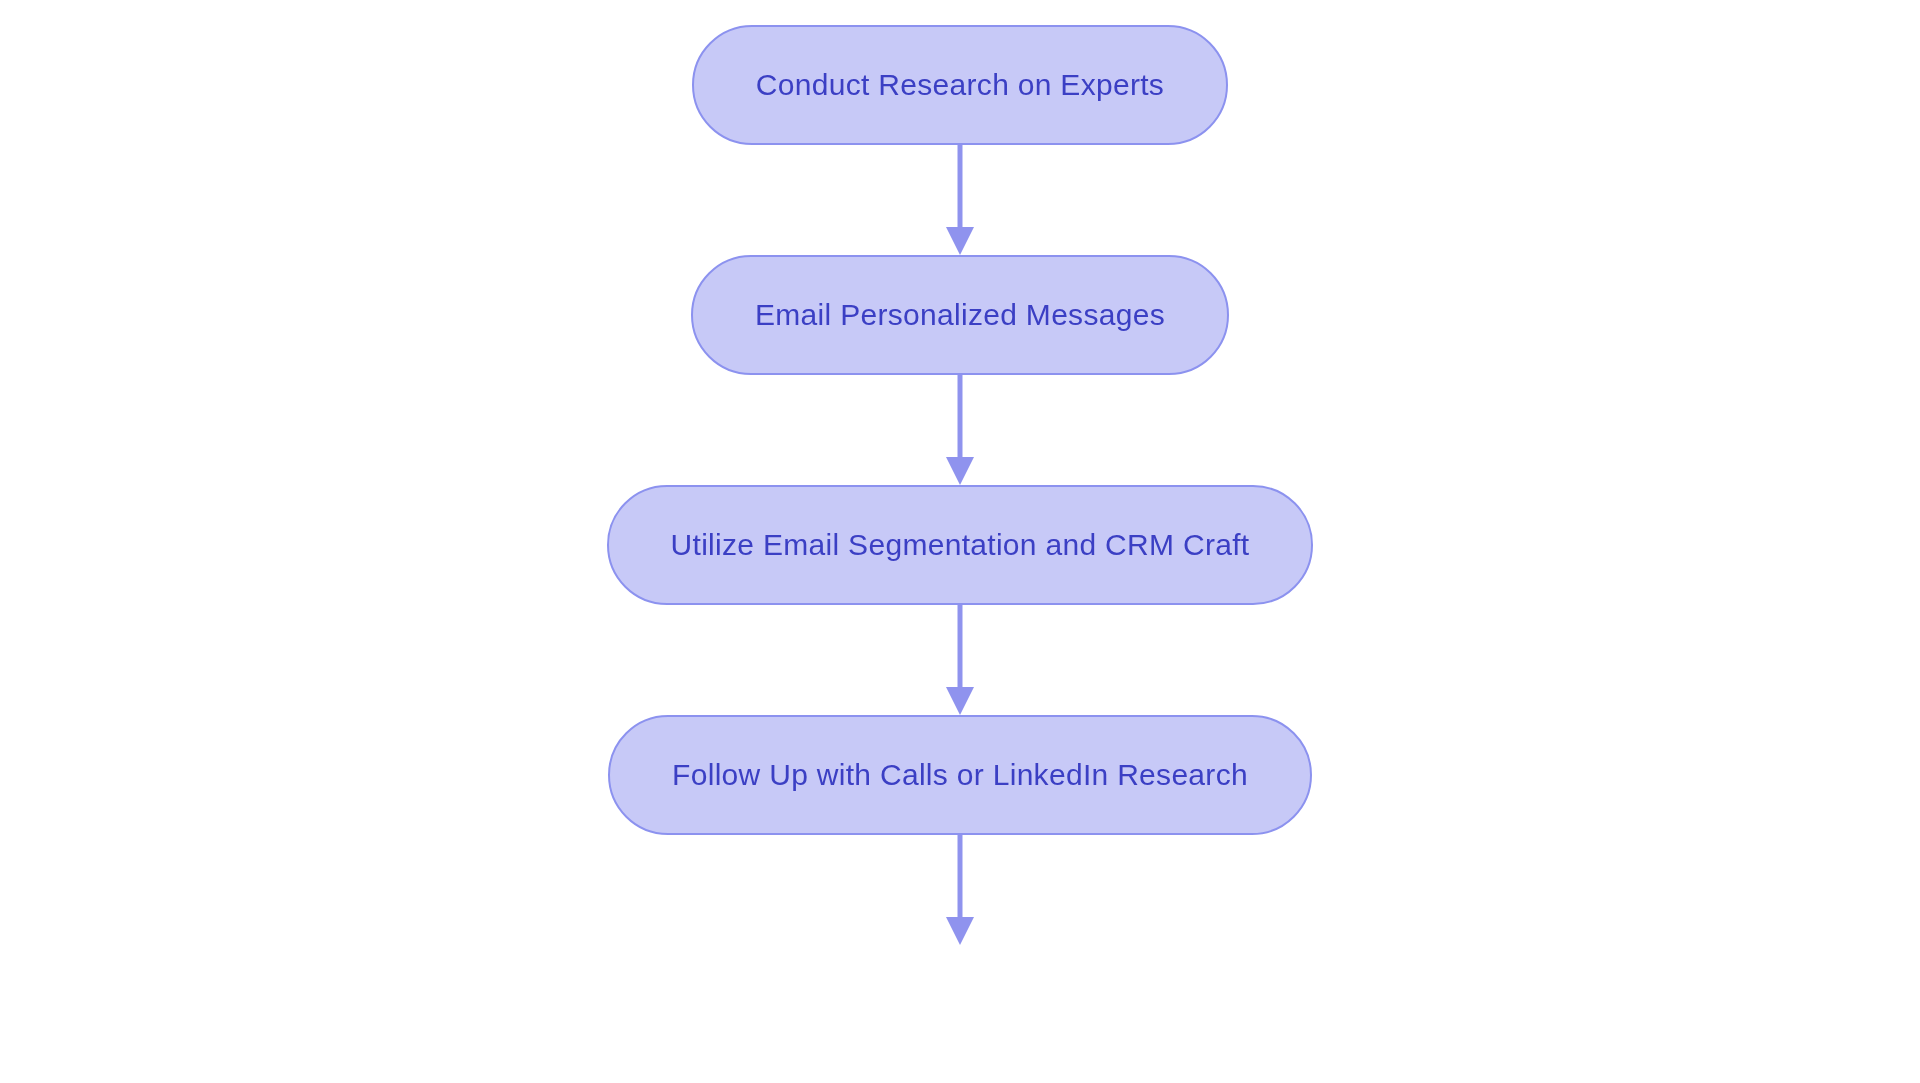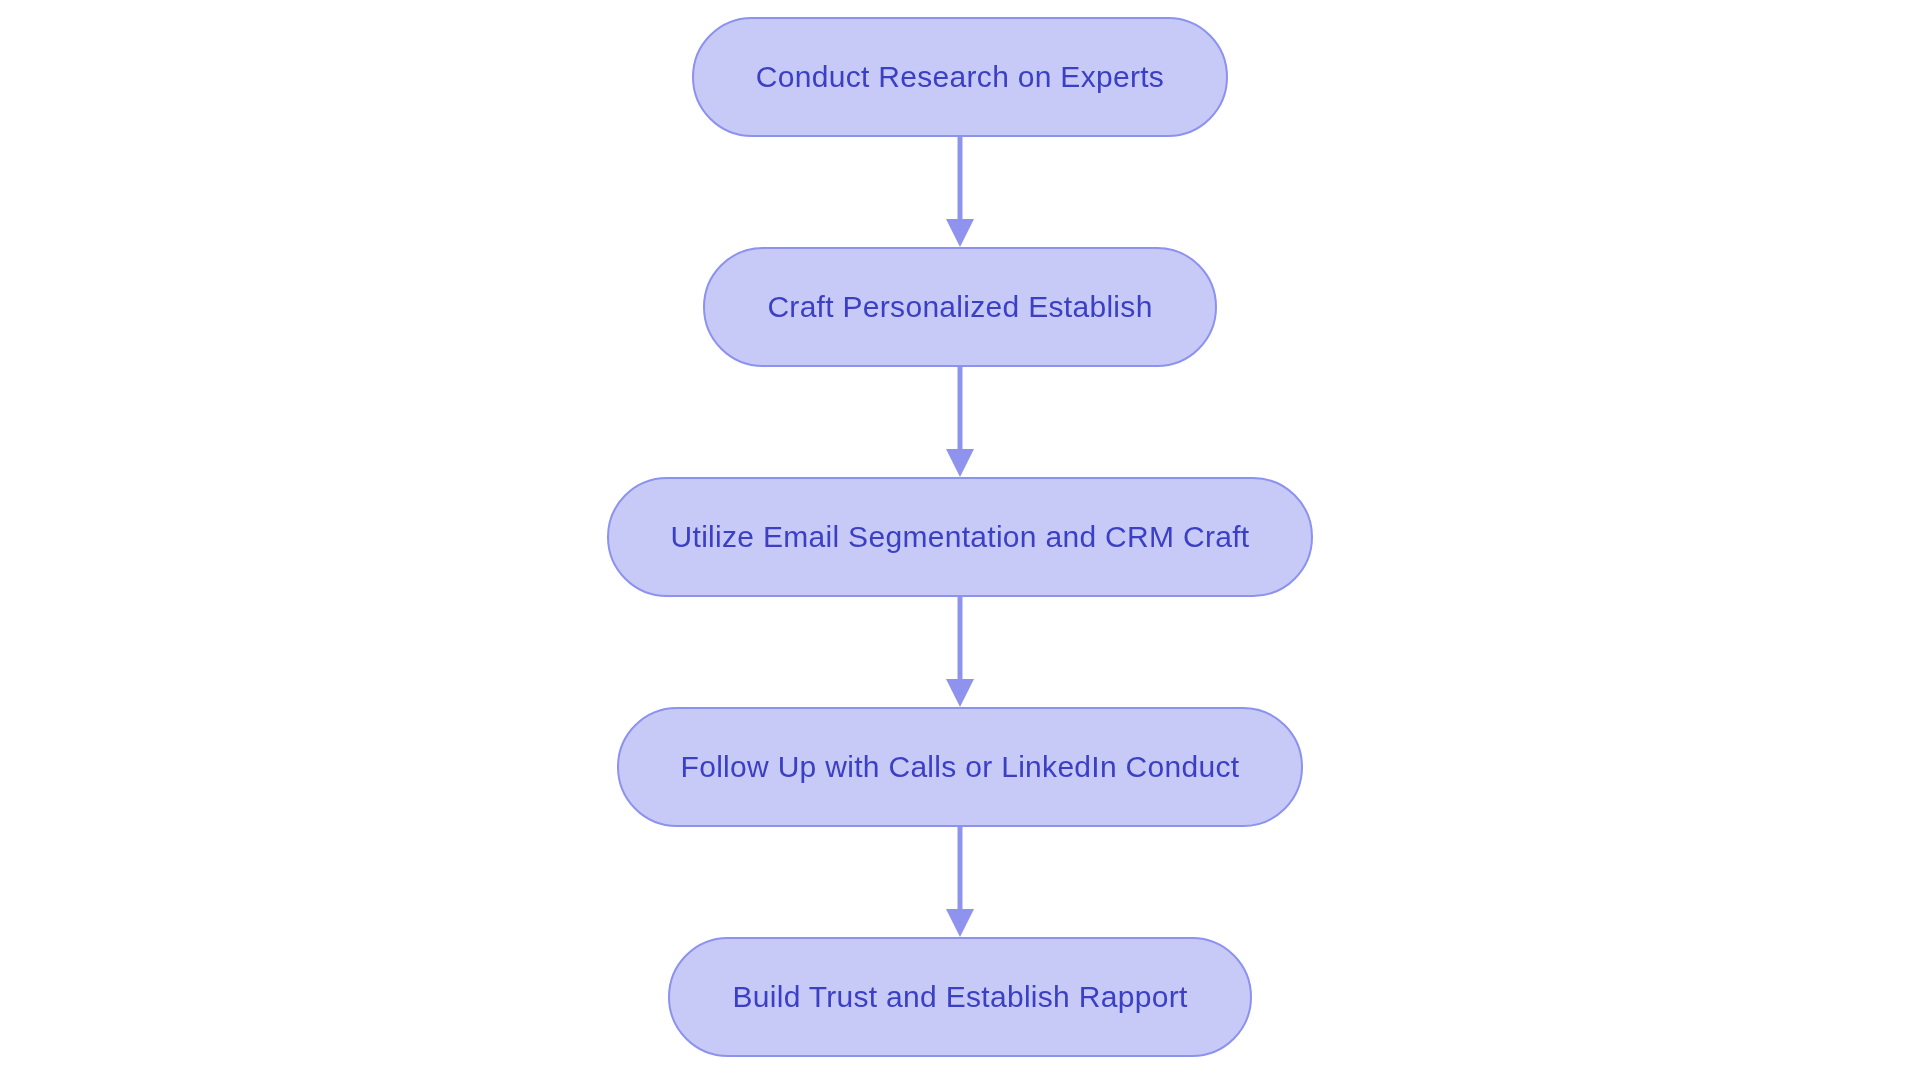--- a/index.html
+++ b/index.html
@@ -11,21 +11,21 @@
   }
   *{margin:0;padding:0;box-sizing:border-box;}
   html,body{width:1920px;height:1083px;background:var(--bg);overflow:hidden;}
   body{font-family:"Liberation Sans", sans-serif;}
   .canvas{
     position:absolute;
     inset:0;
     display:flex;
     flex-direction:column;
     align-items:center;
-    padding-top:17px;
+    padding-top:25px;
     background:var(--bg);
   }
   .node{
     height:120px;
     min-height:120px;
     border-radius:60px;
     background:var(--node-fill);
     border:2px solid var(--node-border);
     display:flex;
     align-items:center;
@@ -51,43 +51,40 @@
   <div class="node">
     <span>Conduct Research on Experts</span>
   </div>
 
   <svg class="arrow" viewBox="0 0 32 110" xmlns="http://www.w3.org/2000/svg">
     <line x1="16" y1="0" x2="16" y2="84" stroke="#8f93ee" stroke-width="5"></line>
     <polygon points="2,82 30,82 16,110" fill="#8f93ee"></polygon>
   </svg>
 
   <div class="node">
-    <span>Craft Personalized Establish</span>
+    <span>Email Personalized Messages</span>
   </div>
 
   <svg class="arrow" viewBox="0 0 32 110" xmlns="http://www.w3.org/2000/svg">
     <line x1="16" y1="0" x2="16" y2="84" stroke="#8f93ee" stroke-width="5"></line>
     <polygon points="2,82 30,82 16,110" fill="#8f93ee"></polygon>
   </svg>
 
   <div class="node">
     <span>Utilize Email Segmentation and CRM Craft</span>
   </div>
 
   <svg class="arrow" viewBox="0 0 32 110" xmlns="http://www.w3.org/2000/svg">
     <line x1="16" y1="0" x2="16" y2="84" stroke="#8f93ee" stroke-width="5"></line>
     <polygon points="2,82 30,82 16,110" fill="#8f93ee"></polygon>
   </svg>
 
   <div class="node">
-    <span>Follow Up with Calls or LinkedIn Conduct</span>
+    <span>Follow Up with Calls or LinkedIn Research</span>
   </div>
 
   <svg class="arrow" viewBox="0 0 32 110" xmlns="http://www.w3.org/2000/svg">
     <line x1="16" y1="0" x2="16" y2="84" stroke="#8f93ee" stroke-width="5"></line>
     <polygon points="2,82 30,82 16,110" fill="#8f93ee"></polygon>
   </svg>
 
-  <div class="node">
-    <span>Build Trust and Establish Rapport</span>
-  </div>
 
 </div>
 
 </body></html>

